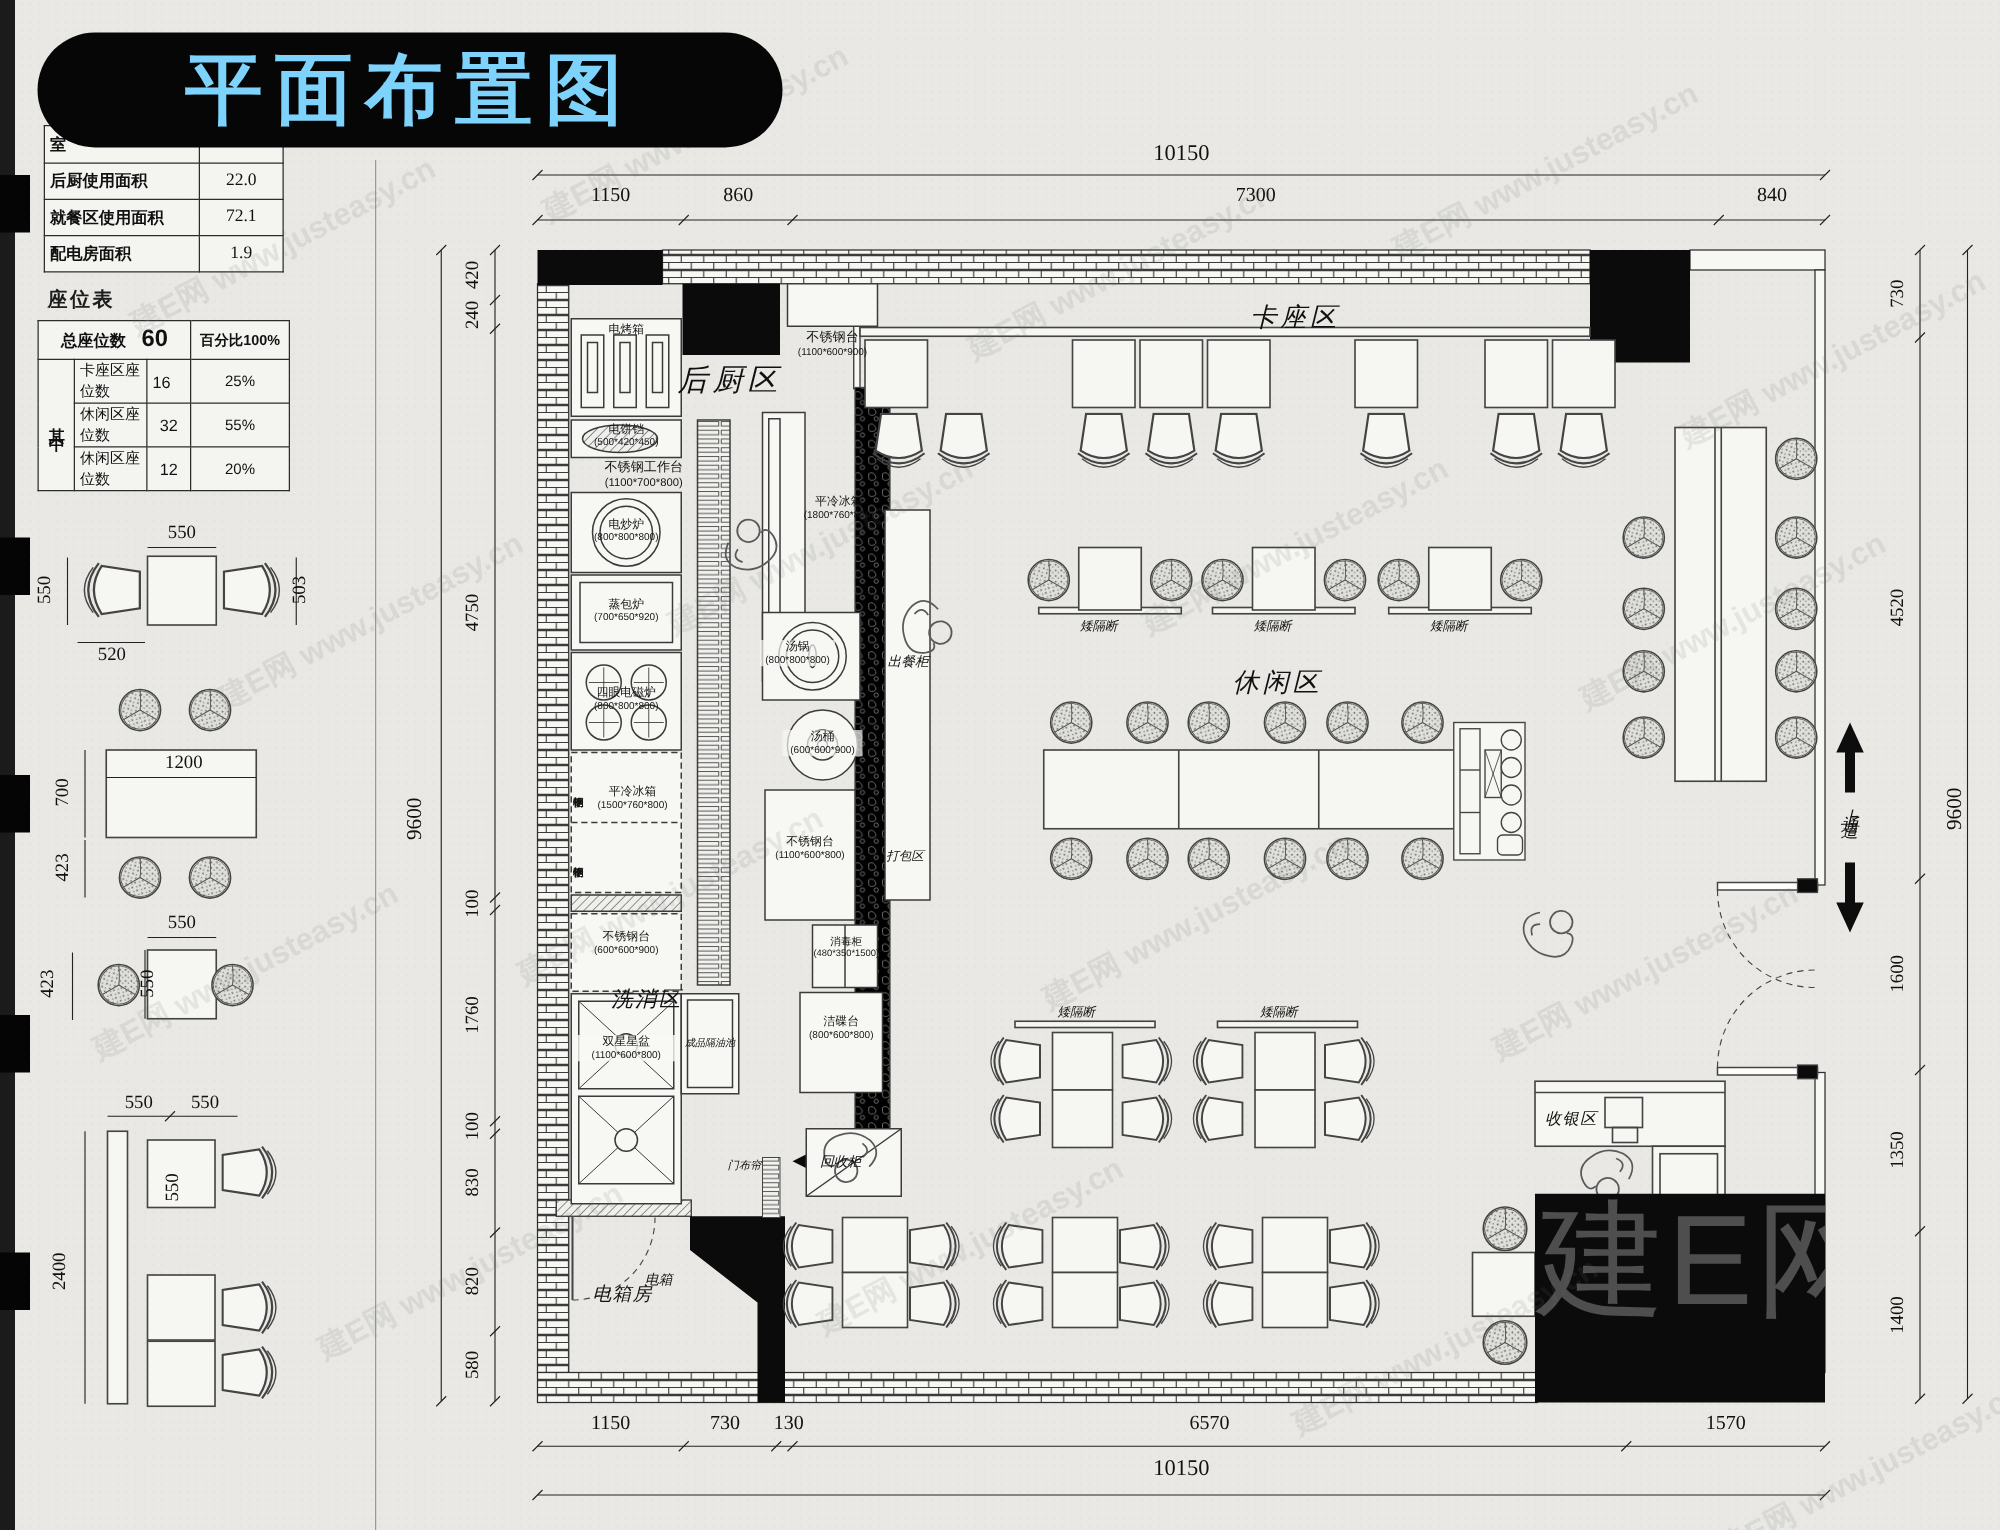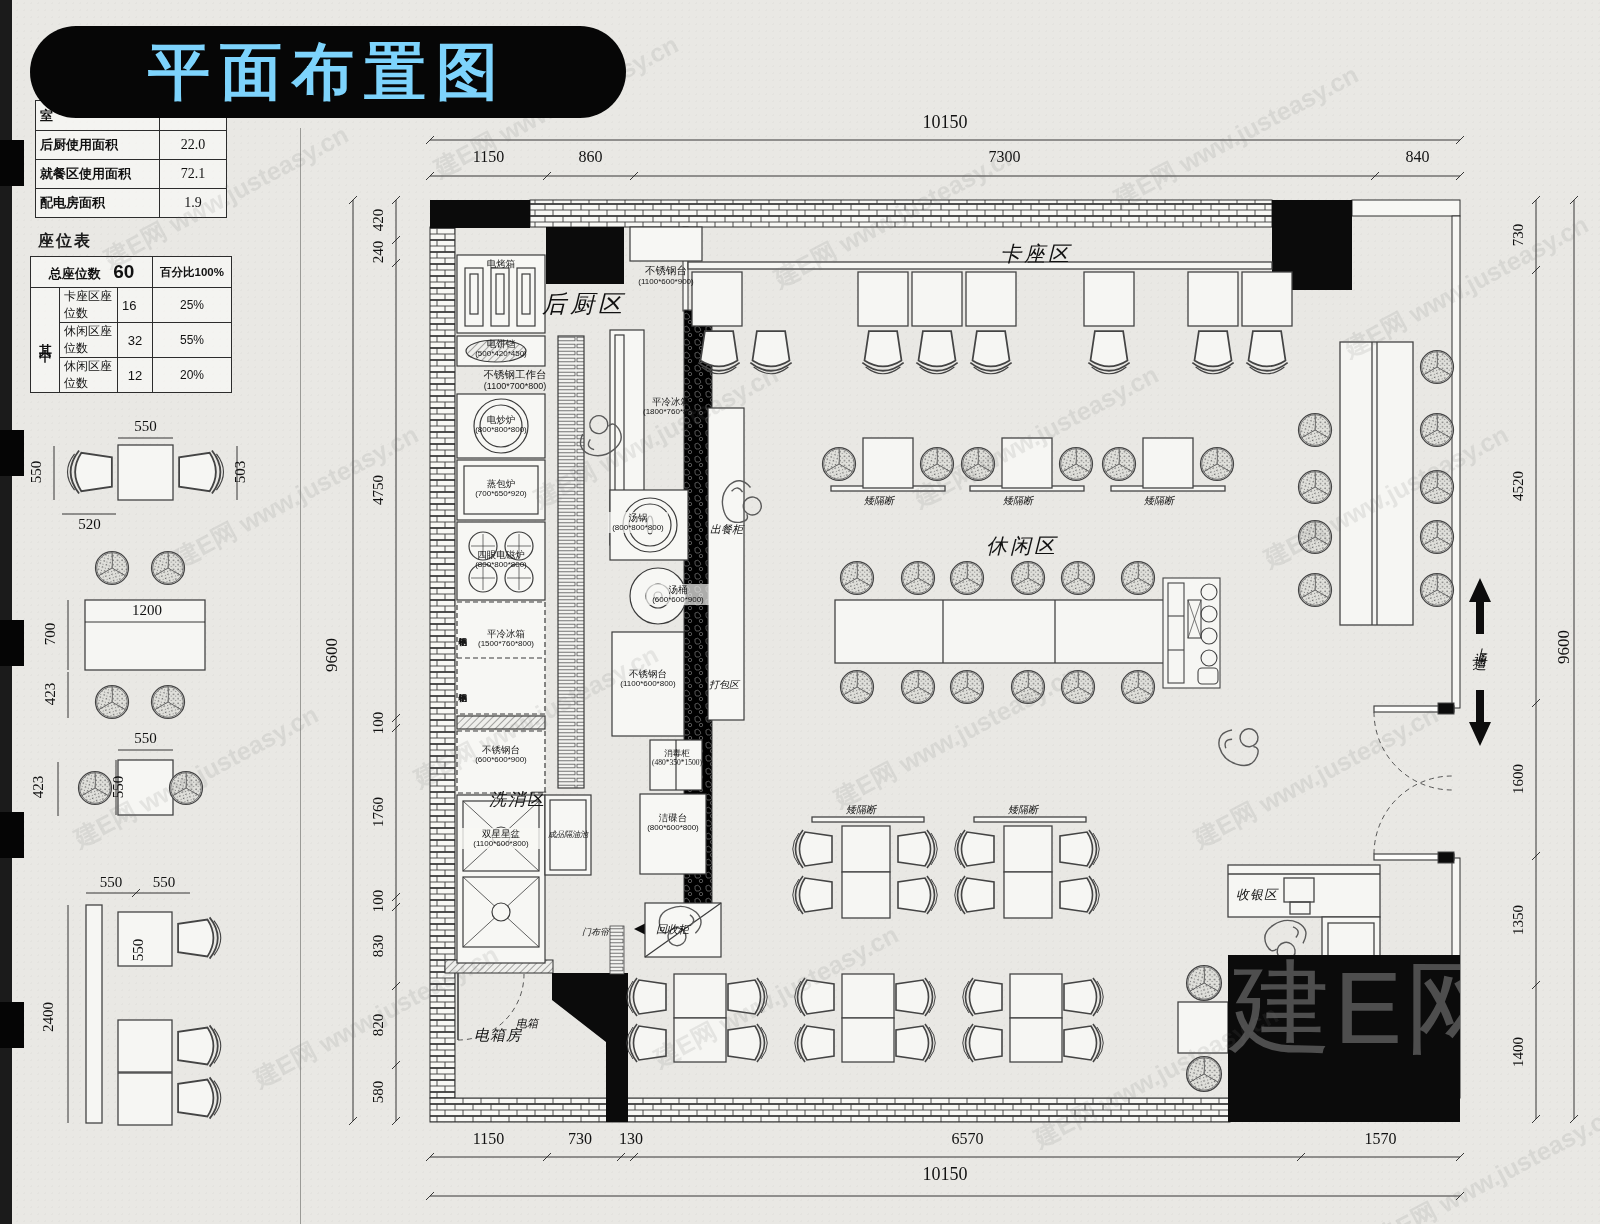--- a/index.html
+++ b/index.html
@@ -573,29 +573,29 @@
     <span class="sz">(1100*600*900)</span>
   </div>
   <div class="eqlbl" style="left:630px;top:396px;width:82px;">
     <span class="nm">平冷冰箱</span>
     <span class="sz">(1800*760*800)</span>
   </div>
   <div class="eqlbl" style="left:608px;top:512px;width:60px;background:rgba(247,247,244,0.7);">
     <span class="nm">汤锅</span>
     <span class="sz">(800*800*800)</span>
   </div>
-  <div class="eqlbl" style="left:626px;top:584px;width:64px;background:rgba(247,247,244,0.7);margin-left:20px;">
+  <div class="eqlbl" style="left:626px;top:584px;width:64px;background:rgba(247,247,244,0.7);">
     <span class="nm">汤桶</span>
     <span class="sz">(600*600*900)</span>
   </div>
   <div class="eqlbl" style="left:614px;top:668px;width:68px;">
     <span class="nm">不锈钢台</span>
     <span class="sz">(1100*600*800)</span>
   </div>
-  <div class="eqlbl" style="left:648px;top:748px;width:58px;font-family:Liberation Serif, serif;">
+  <div class="eqlbl" style="left:648px;top:748px;width:58px;">
     <span class="nm" style="font-size:8.5px;">消毒柜</span>
     <span class="sz" style="font-size:7.5px;">(480*350*1500)</span>
   </div>
   <div class="eqlbl" style="left:641px;top:812px;width:64px;">
     <span class="nm">洁碟台</span>
     <span class="sz">(800*600*800)</span>
   </div>
 
   <div class="blk" style="left:1228px;top:955px;width:232px;height:167px;overflow:hidden;">
     <span class="biglogo">建E网</span>

